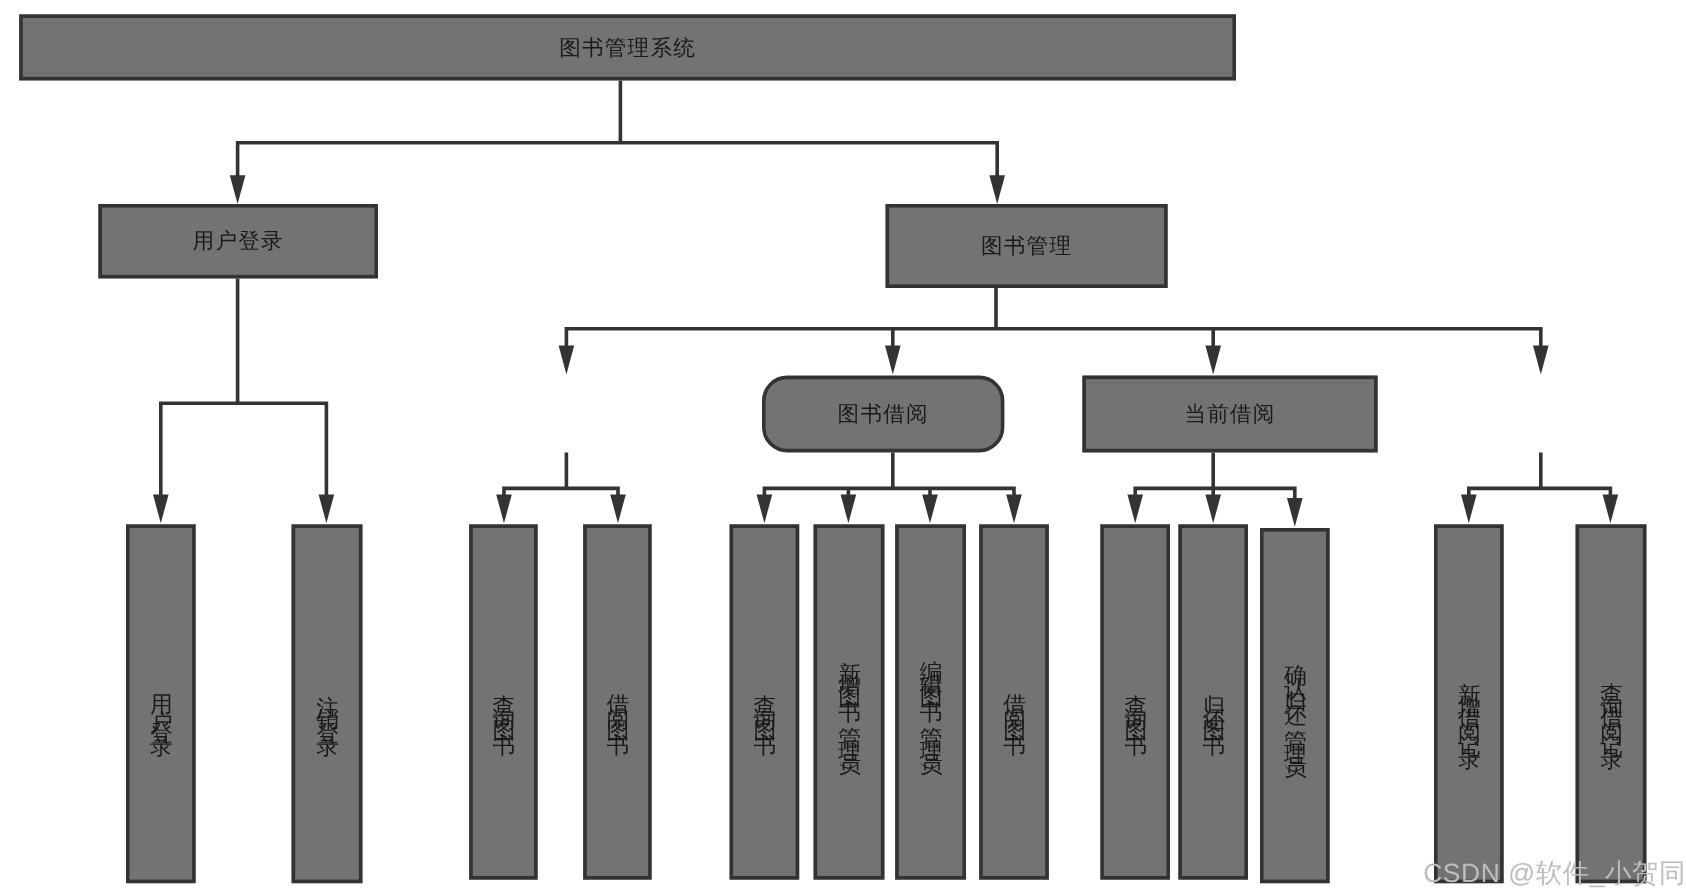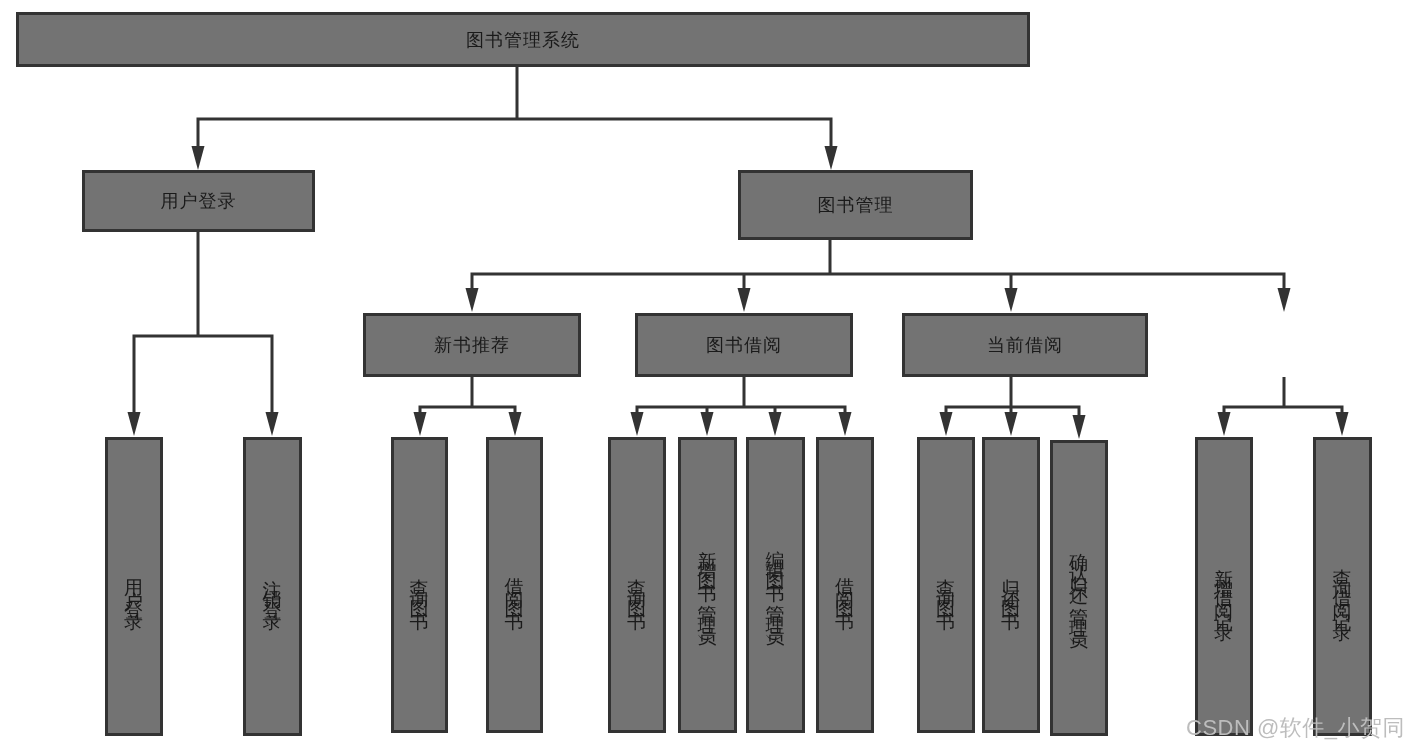--- a/index.html
+++ b/index.html
@@ -78,22 +78,21 @@
       <polygon points="1217.5,412 1230.5,412 1224,436"></polygon>
       <polygon points="1335.5,412 1348.5,412 1342,436"></polygon>
     </g>
   </svg>
 
   <div class="box box-h" style="left:16px;top:12px;width:1014px;height:55px;">图书管理系统</div>
 
   <div class="box box-h" style="left:82px;top:170px;width:233px;height:62px;">用户登录</div>
   <div class="box box-h" style="left:712px;top:170px;width:235px;height:70px;margin-left:26px;">图书管理</div>
 
-  <div class="box box-h" style="left:363px;top:313px;width:218px;height:64px;">新书推荐</div>
-  <div class="box box-h" style="left:635px;top:313px;width:218px;height:64px;">图书借阅</div>
+  <div class="box box-h" style="left:635px;top:313px;width:202px;height:64px;border-radius:21px;">图书借阅</div>
   <div class="box box-h" style="left:902px;top:313px;width:246px;height:64px;">当前借阅</div>
 
   <div class="box box-v" style="left:105px;top:437px;width:58px;height:299px;">
     <span class="vtext">用户登录</span>
   </div>
   <div class="box box-v" style="left:243px;top:437px;width:59px;height:299px;">
     <span class="vtext">注销登录</span>
   </div>
 
   <div class="box box-v" style="left:391px;top:437px;width:57px;height:296px;">

